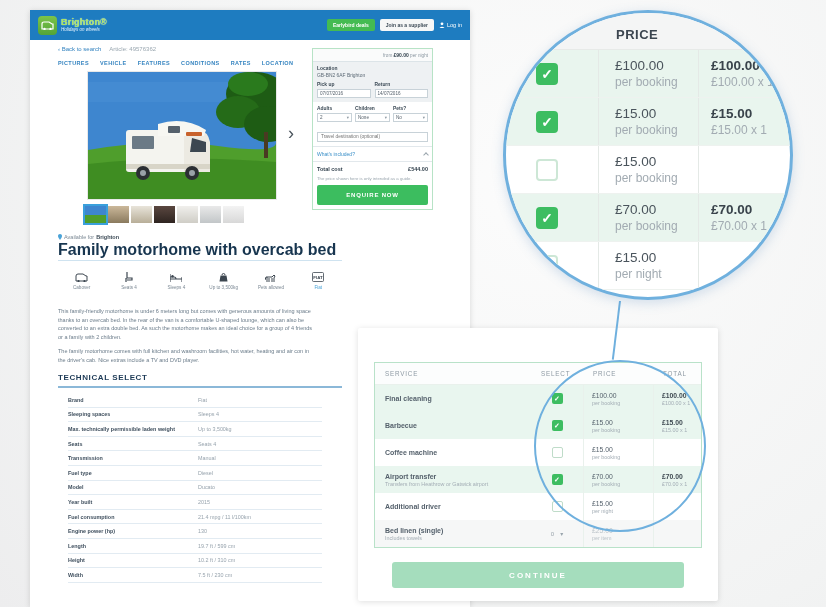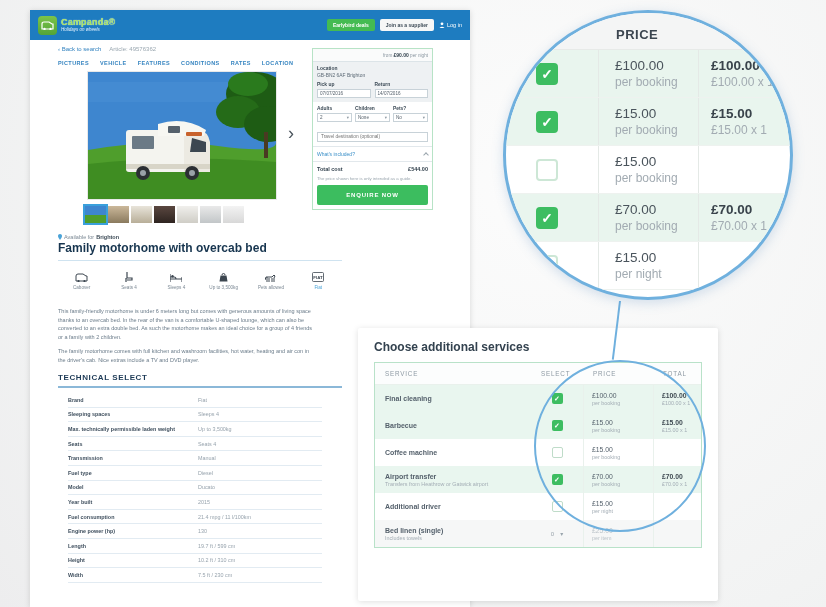--- a/index.html
+++ b/index.html
@@ -39,21 +39,21 @@
   .photo { left:57px; top:61px; width:190px; height:129px; border:1px solid #e8e8e8; }
   .next-arrow { left:258px; top:113px; font-size:18px; color:#4a545c; cursor:pointer; }
 
   .thumbs { position:absolute; left:55px; top:196px; display:flex; gap:2px; }
   .thumb { width:21px; height:17px; }
   .thumb.sel { outline:2px solid #3aa0dc; }
 
   .avail { position:absolute; left:28px; top:224px; font-size:5.5px; color:#7b8894;
            display:flex; align-items:center; gap:2px; }
   .avail b { color:#3c4a56; }
-  .l-title { position:absolute; left:28px; top:231px; font-size:12px; font-weight:bold; color:#17354f;text-align:center; }
+  .l-title { position:absolute; left:28px; top:231px; font-size:16px; font-weight:bold; color:#17354f;text-align:center; }
   .t-divider { position:absolute; left:28px; top:250px; width:284px; height:1px; background:#cfe3f0; }
 
   .features { position:absolute; left:28px; top:258px; width:284px; display:flex; }
   .feat { flex:1; text-align:center; }
   .feat .fi { height:14px; display:flex; align-items:flex-end; justify-content:center; }
   .feat .fl { font-size:4.6px; color:#7b8894; margin-top:3px; }
   .feat .fl.link { color:#4aa3d8; }
 
   .desc { position:absolute; left:28px; top:297px; width:256px; font-size:5.5px;
           line-height:1.55; color:#6b7c8a; }
@@ -163,21 +163,21 @@
 
   <div class="site-header">
     <div class="logo-box">
       <svg width="13" height="9" viewBox="0 0 13 9">
           <path d="M1 8 V3 Q1 1 3 1 H8 L11 3 H12 V8 Z" fill="none" stroke="#fff" stroke-width="1.2"></path>
           <circle cx="3.5" cy="8" r="1.2" fill="#fff"></circle>
           <circle cx="9.5" cy="8" r="1.2" fill="#fff"></circle>
         </svg>
     </div>
     <div class="logo-text">
-      <div class="logo-word">Campanda®</div>
+      <div class="logo-word">Brighton®</div>
       <div class="logo-tag">Holidays on wheels</div>
     </div>
     <div class="hdr-right">
       <div class="btn-green-sm">Earlybird deals</div>
       <div class="btn-white-sm">Join as a supplier</div>
       <div class="login">
         <svg width="6" height="6" viewBox="0 0 6 6">
             <circle cx="3" cy="1.8" r="1.4" fill="#fff"></circle>
             <path d="M0.5 6 Q3 3.4 5.5 6 Z" fill="#fff"></path>
           </svg>
@@ -421,21 +421,20 @@
     <div class="bw-total">
       <span>Total cost</span>
       <span>£544.00</span>
     </div>
     <div class="bw-note">The price shown here is only intended as a guide.</div>
     <div class="bw-btn">ENQUIRE NOW</div>
   </div>
 </div>
 
 <div class="abs svc">
-  <div class="svc-h">Choose additional services</div>
   <div class="svc-table">
     <div class="svc-grid svc-head">
       <span>SERVICE</span>
       <span>SELECT</span>
       <span>PRICE</span>
       <span>TOTAL</span>
     </div>
 
     <div class="svc-grid svc-row green">
       <div class="svc-name">
@@ -528,20 +527,21 @@
             <span>▾</span>
           </div>
         </div>
       <div class="svc-price dim">
           <div class="p">£25.00</div>
           <div class="u">per item</div>
         </div>
       <div class="svc-total"></div>
     </div>
   </div>
+  <div class="svc-btn">CONTINUE</div>
 </div>
 
 <div class="abs ring-small"></div>
 <div class="abs connector"></div>
 
 <div class="abs circle-big">
   <div class="mag-head">
     <span>PRICE</span>
   </div>
   <div class="mag-rows">

